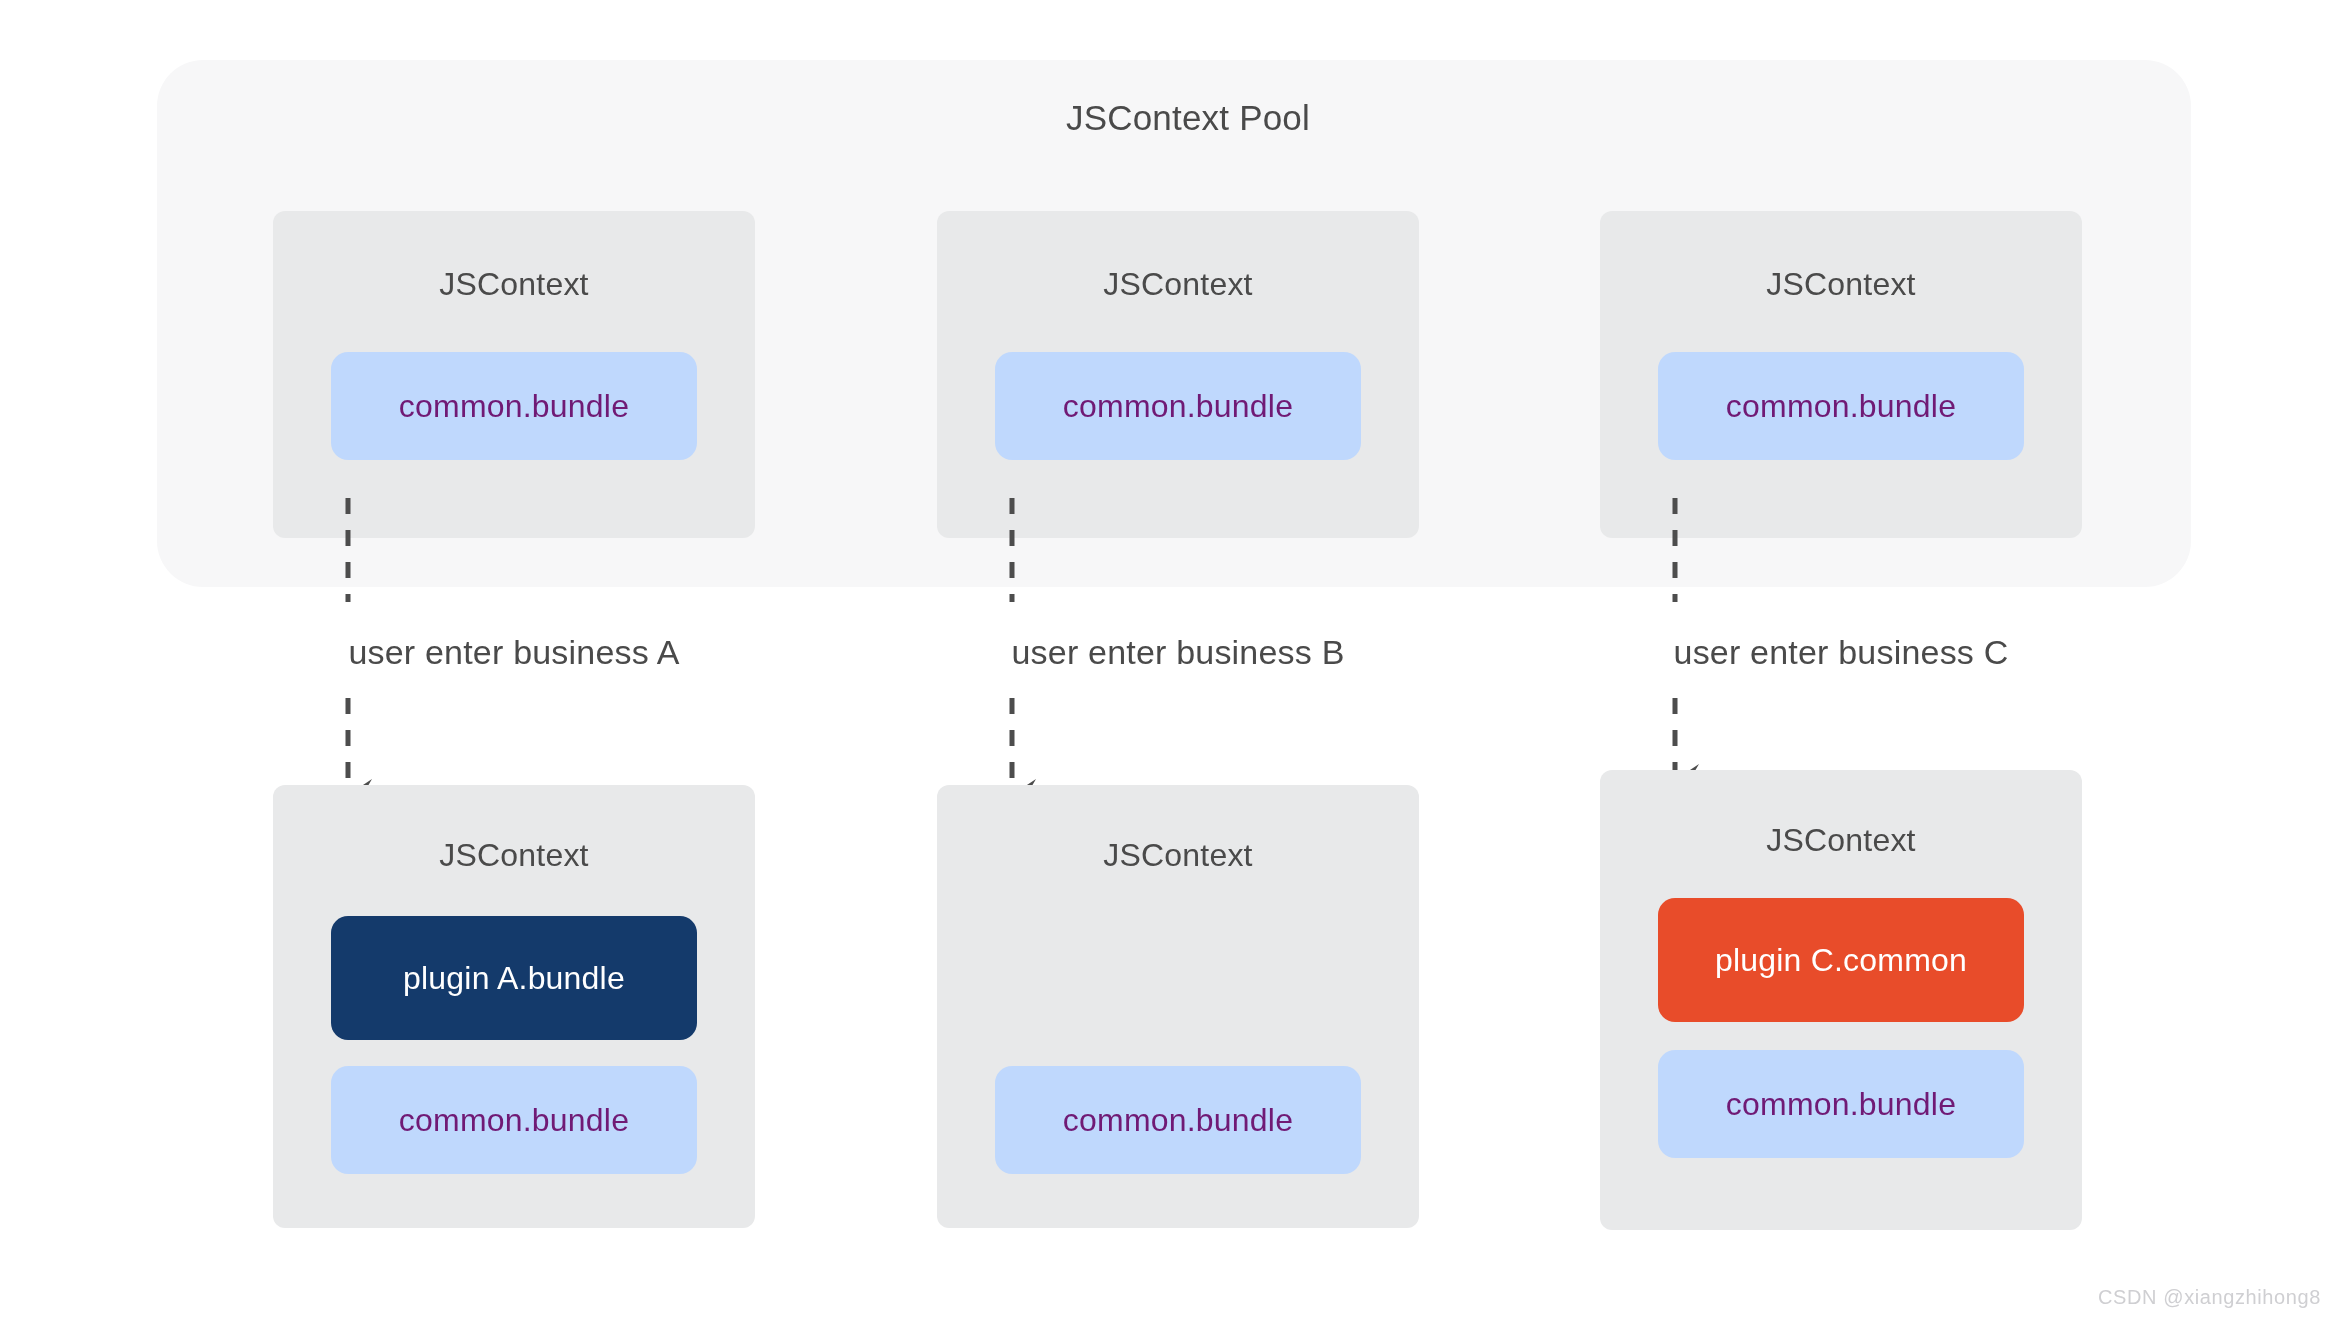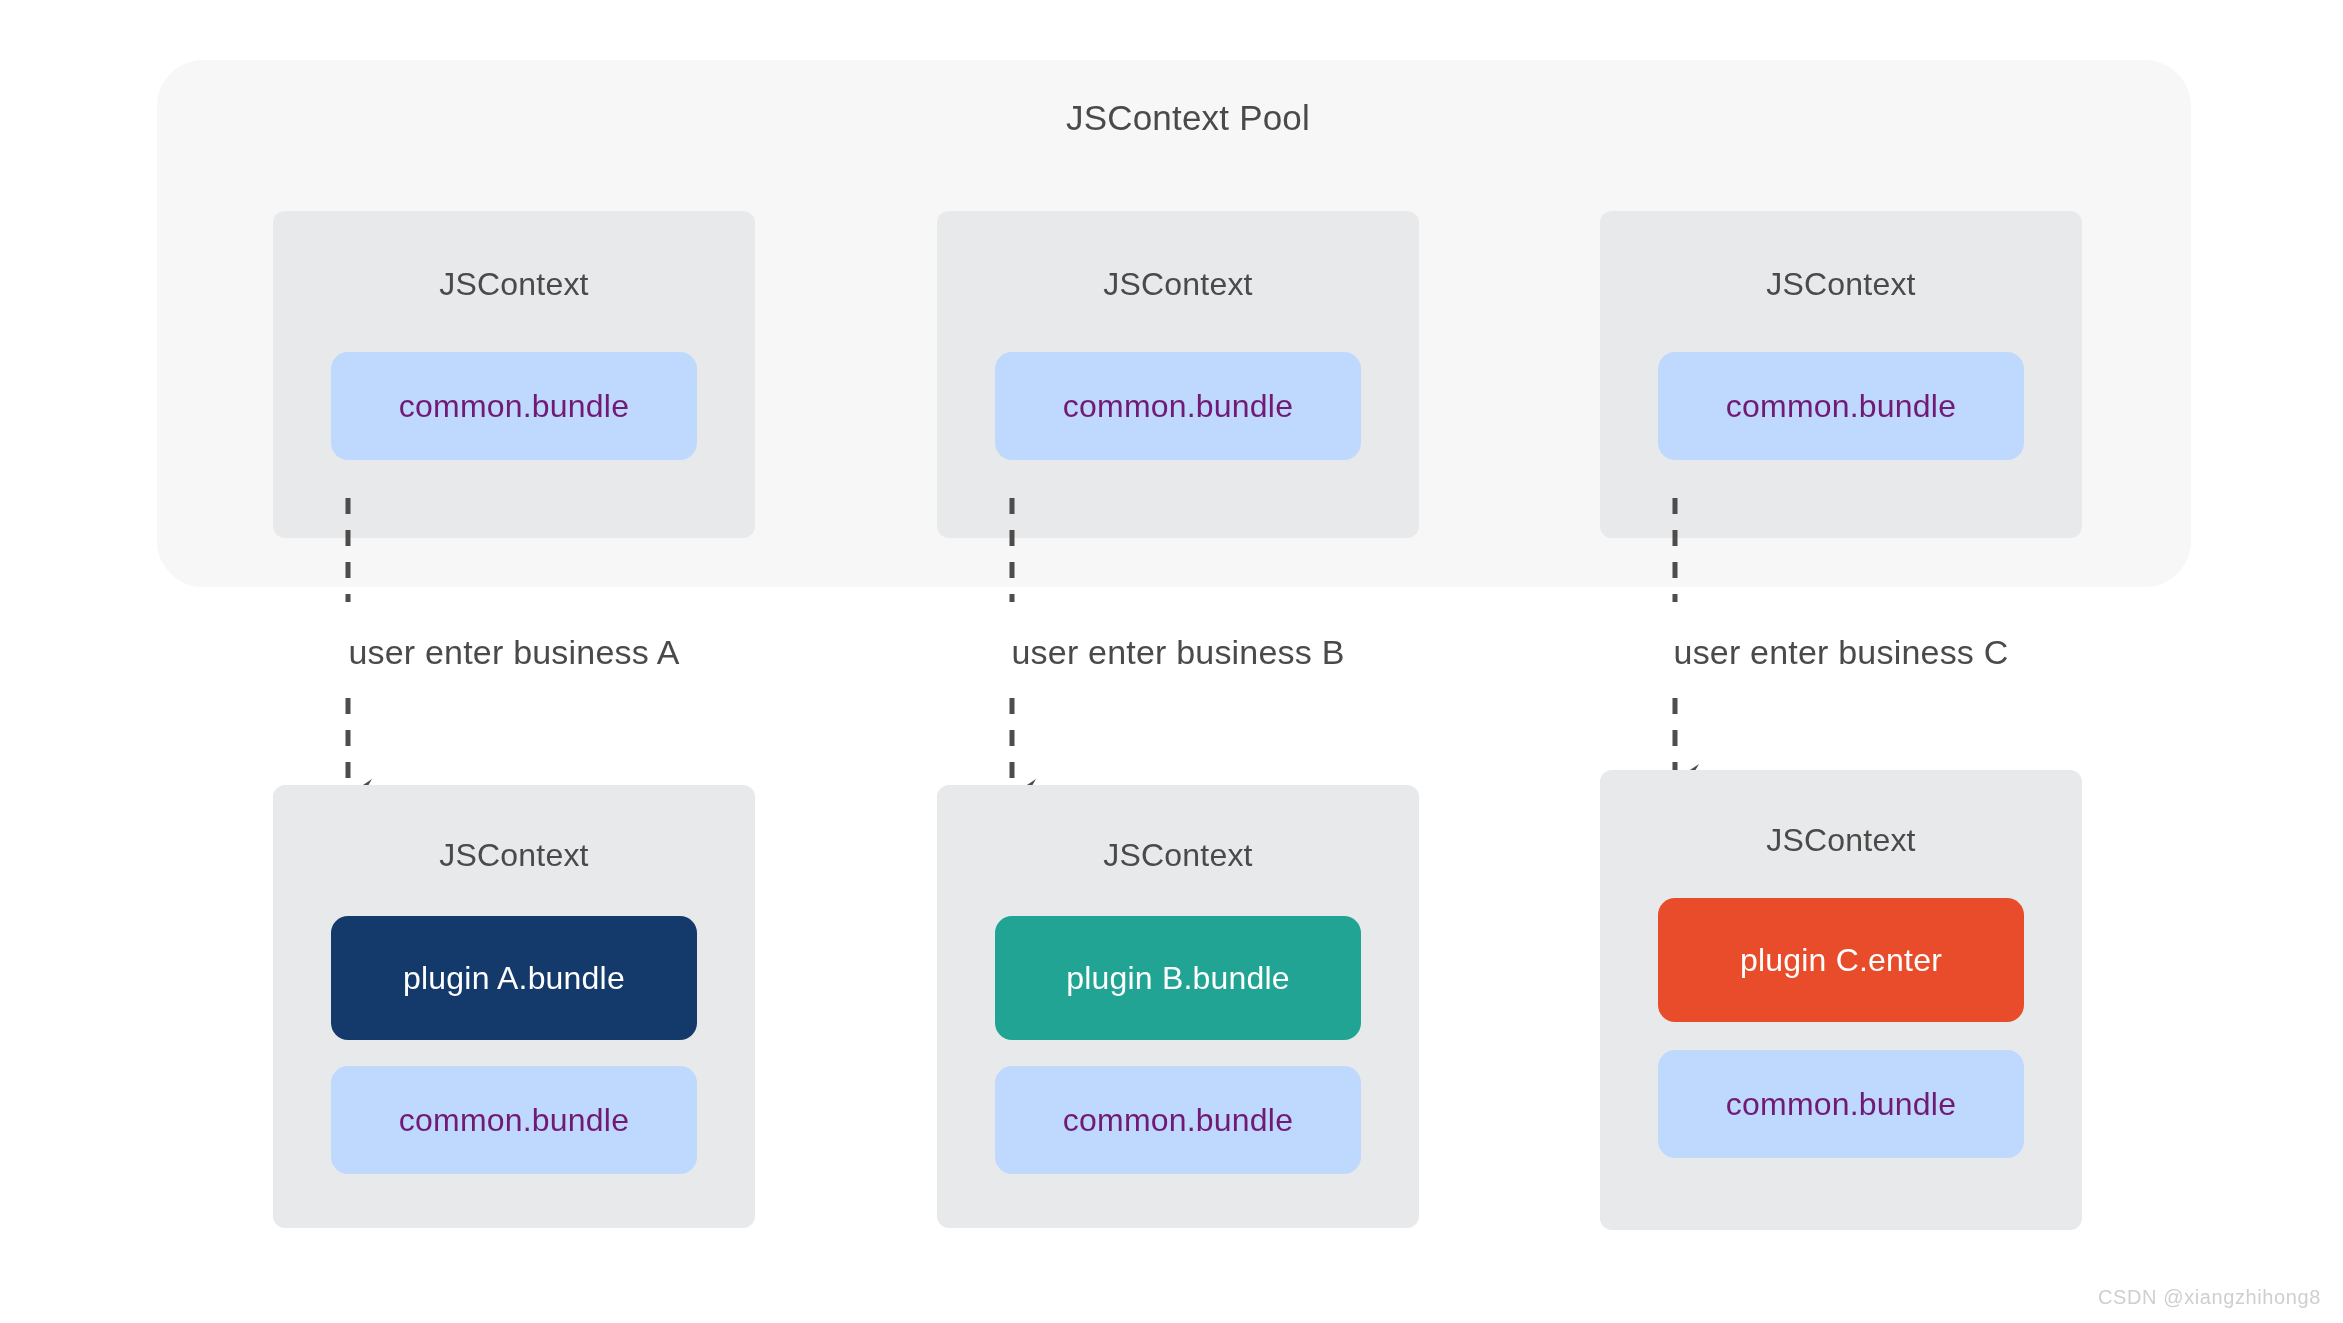--- a/index.html
+++ b/index.html
@@ -208,25 +208,24 @@
   <div class="conn-label lbl-3">user enter business C</div>
 
   <div class="ctx-card ctx-bot-1">
     <div class="ctx-title">JSContext</div>
     <div class="chip chip-plugin-a chip-bot-plugin">plugin A.bundle</div>
     <div class="chip chip-common chip-bot-common">common.bundle</div>
   </div>
 
   <div class="ctx-card ctx-bot-2">
     <div class="ctx-title">JSContext</div>
-    <div class="chip chip-plugin-b chip-bot-plugin">plugin B.bundle</div>
     <div class="chip chip-common chip-bot-common">common.bundle</div>
   </div>
 
   <div class="ctx-card ctx-bot-3">
     <div class="ctx-title">JSContext</div>
-    <div class="chip chip-plugin-c chip-bot-plugin">plugin C.enter</div>
+    <div class="chip chip-plugin-c chip-bot-plugin">plugin C.common</div>
     <div class="chip chip-common chip-bot-common">common.bundle</div>
   </div>
 
   <div class="watermark">CSDN @xiangzhihong8</div>
 
 </div>
 
 </body></html>

